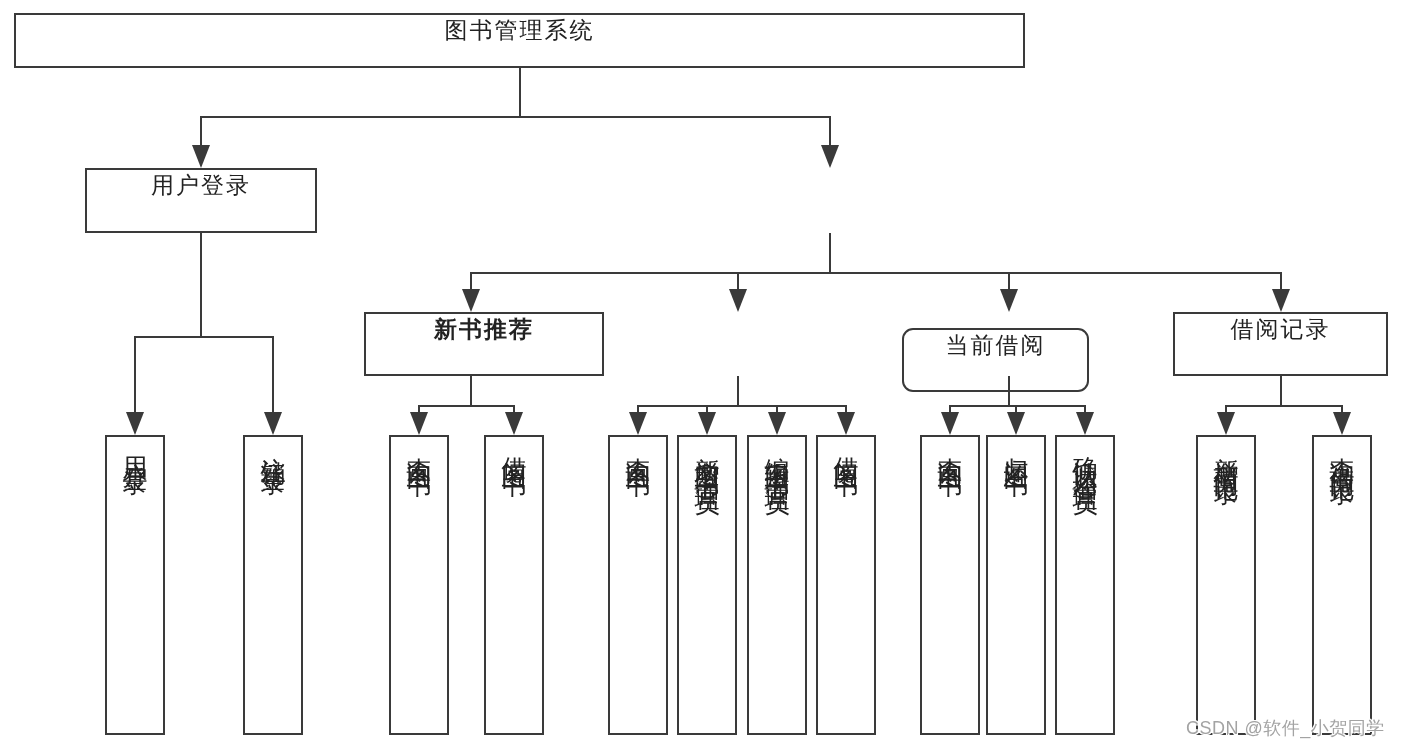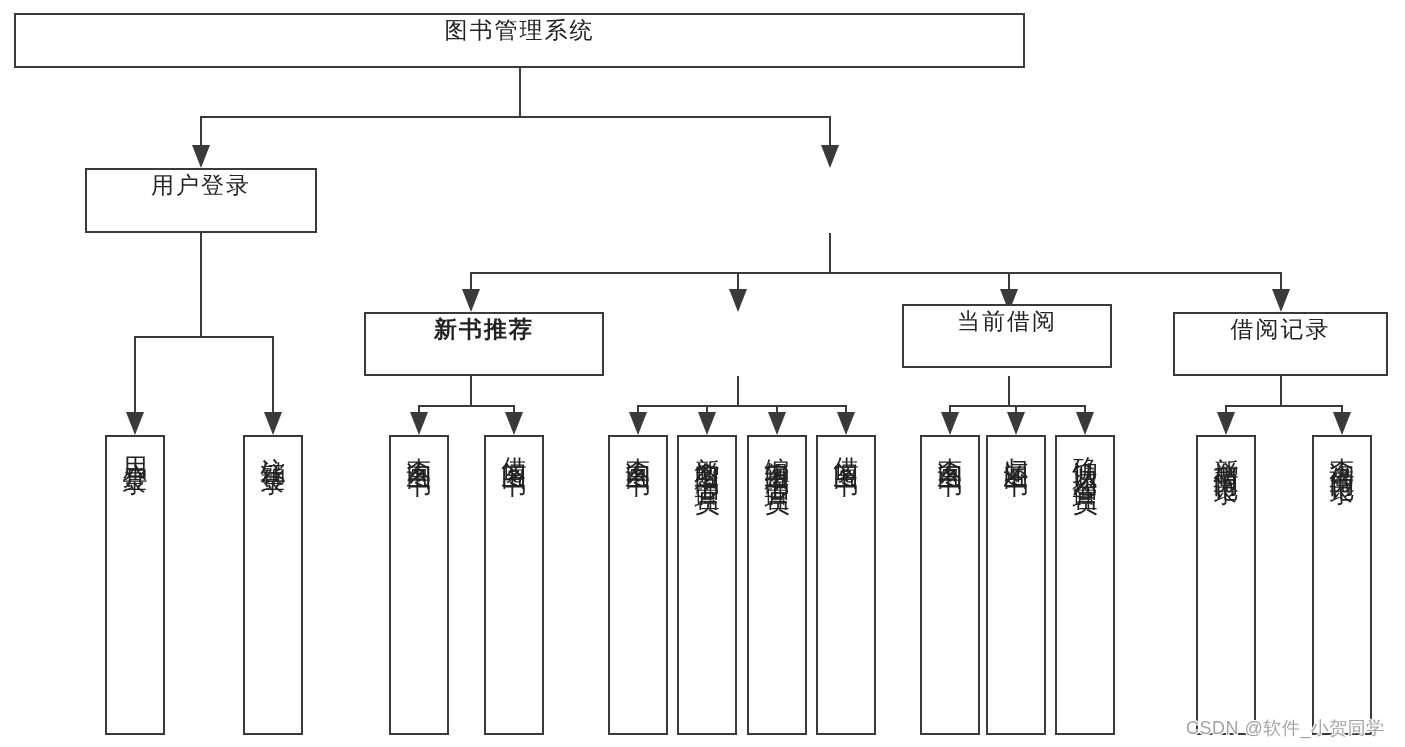--- a/index.html
+++ b/index.html
@@ -65,21 +65,21 @@
   <div class="vline" style="left:737px;top:273px;height:17px;"></div>
   <div class="arrow" style="left:729px;top:289px;"></div>
   <div class="vline" style="left:1008px;top:273px;height:17px;"></div>
   <div class="arrow" style="left:1000px;top:289px;"></div>
   <div class="vline" style="left:1280px;top:273px;height:17px;"></div>
   <div class="arrow" style="left:1272px;top:289px;"></div>
 
   <div class="box" style="left:364px;top:312px;width:240px;height:64px;font-weight:bold;">
     <span class="hlabel">新书推荐</span>
   </div>
-  <div class="box" style="left:902px;top:304px;width:210px;height:64px;">
+  <div class="box" style="left:902px;top:328px;width:187px;height:64px;border-radius:11px;">
     <span class="hlabel">当前借阅</span>
   </div>
   <div class="box" style="left:1173px;top:312px;width:215px;height:64px;">
     <span class="hlabel">借阅记录</span>
   </div>
 
   <div class="vline" style="left:470px;top:376px;height:30px;"></div>
   <div class="hline" style="left:418px;top:405px;width:97px;"></div>
   <div class="vline" style="left:418px;top:406px;height:7px;"></div>
   <div class="arrow" style="left:410px;top:412px;"></div>

